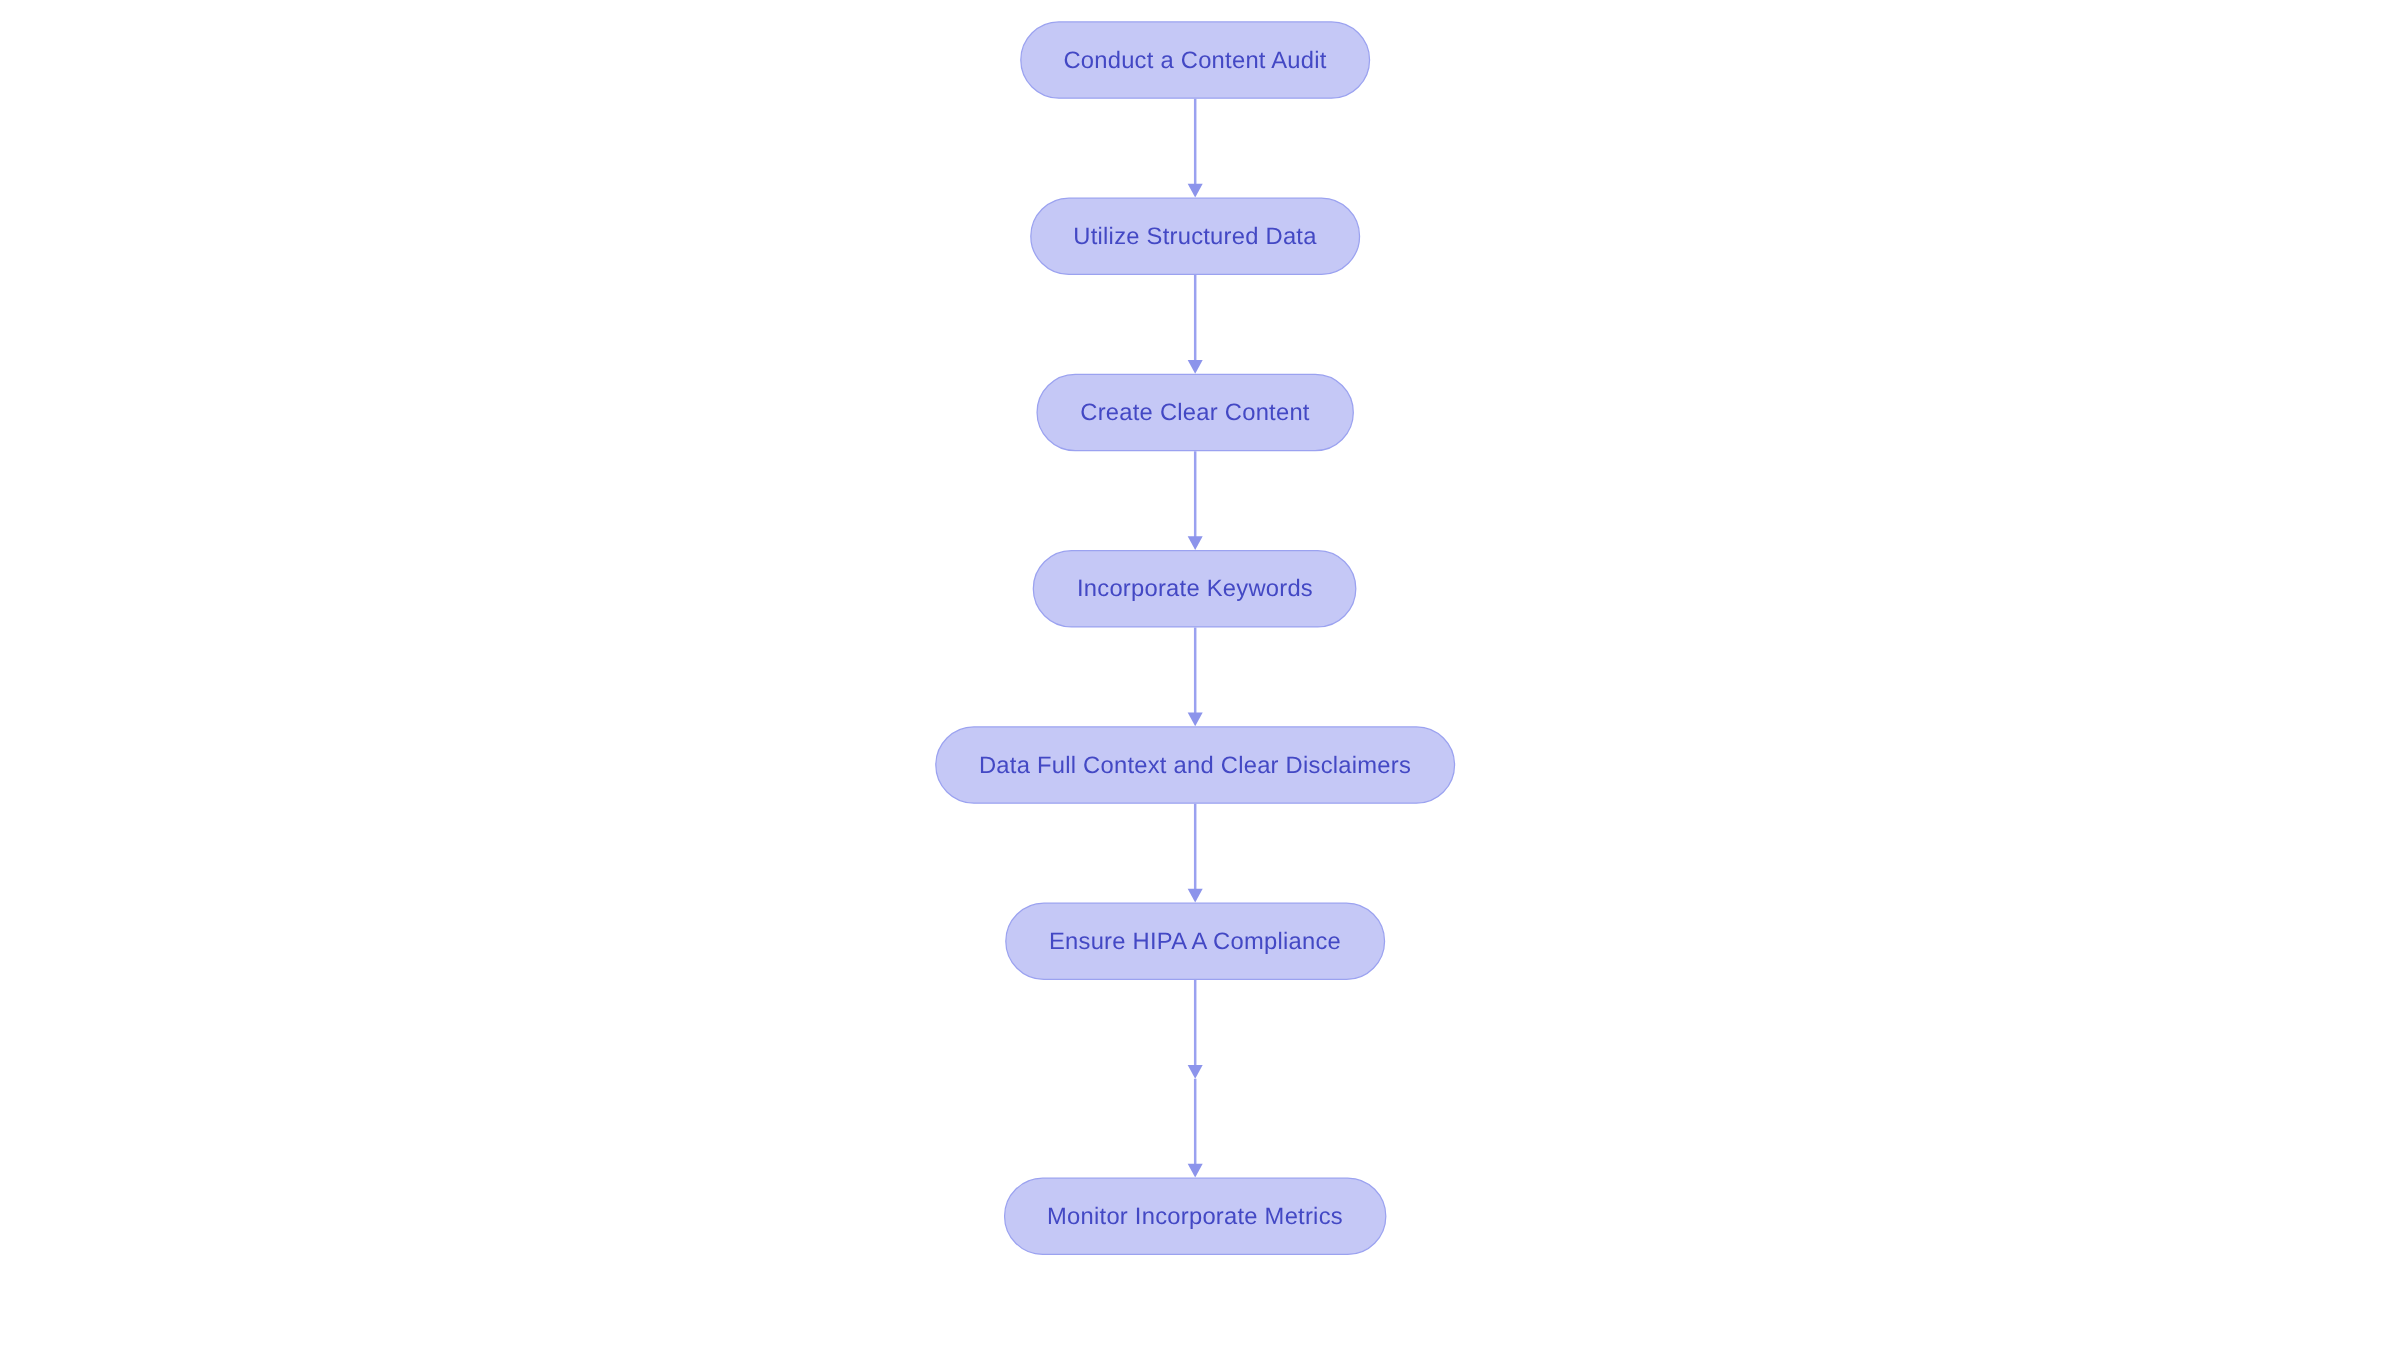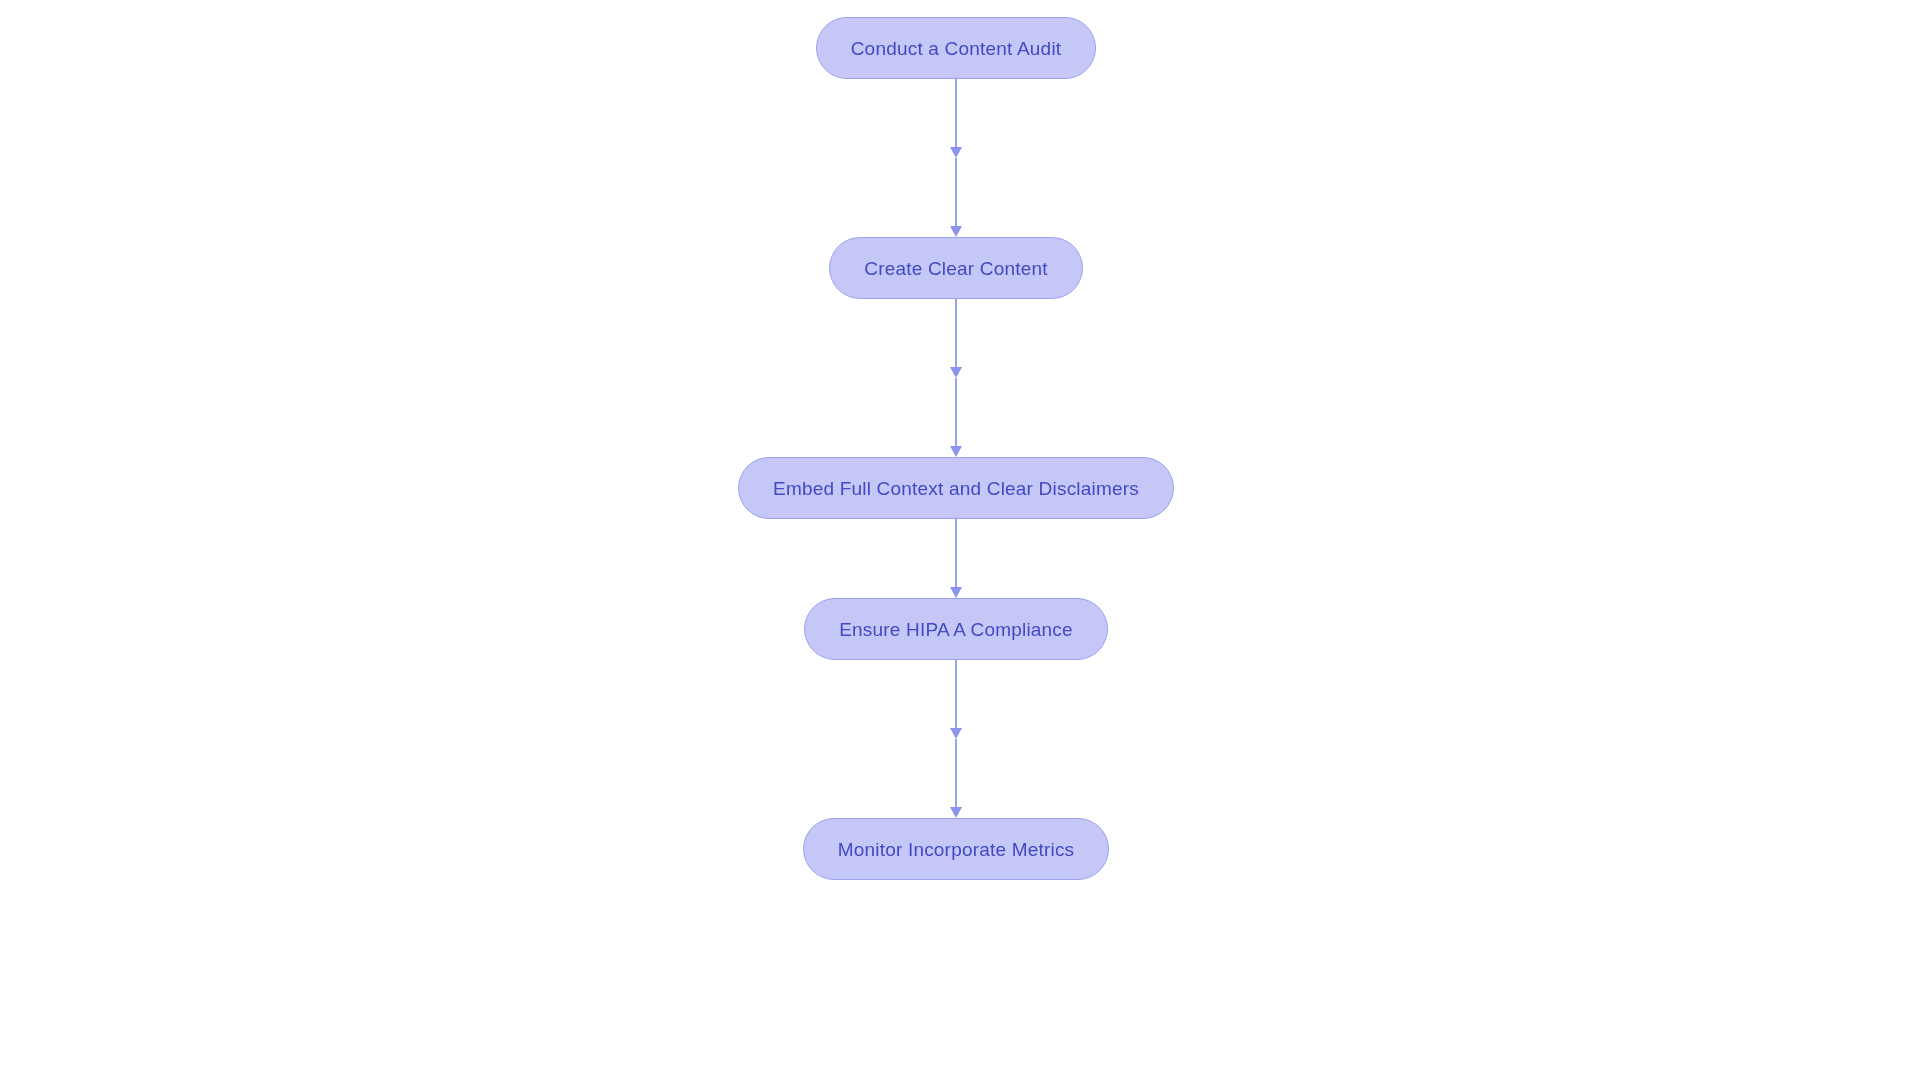--- a/index.html
+++ b/index.html
@@ -68,37 +68,43 @@
 
 <div class="canvas">
   <div class="flow-column" id="flow-column">
       <div class="flow-node">
         <span class="flow-node-label">Conduct a Content Audit</span>
       </div>
       <div class="flow-connector">
         <div class="arrow-line"></div>
         <div class="arrow-head"></div>
       </div>
+      <div class="flow-node">
+        <span class="flow-node-label">Utilize Structured Data</span>
+      </div>
       <div class="flow-connector">
         <div class="arrow-line"></div>
         <div class="arrow-head"></div>
       </div>
       <div class="flow-node">
         <span class="flow-node-label">Create Clear Content</span>
       </div>
       <div class="flow-connector">
         <div class="arrow-line"></div>
         <div class="arrow-head"></div>
       </div>
+      <div class="flow-node">
+        <span class="flow-node-label">Incorporate Keywords</span>
+      </div>
       <div class="flow-connector">
         <div class="arrow-line"></div>
         <div class="arrow-head"></div>
       </div>
       <div class="flow-node">
-        <span class="flow-node-label">Embed Full Context and Clear Disclaimers</span>
+        <span class="flow-node-label">Data Full Context and Clear Disclaimers</span>
       </div>
       <div class="flow-connector">
         <div class="arrow-line"></div>
         <div class="arrow-head"></div>
       </div>
       <div class="flow-node">
         <span class="flow-node-label">Ensure HIPA A Compliance</span>
       </div>
       <div class="flow-connector">
         <div class="arrow-line"></div>

